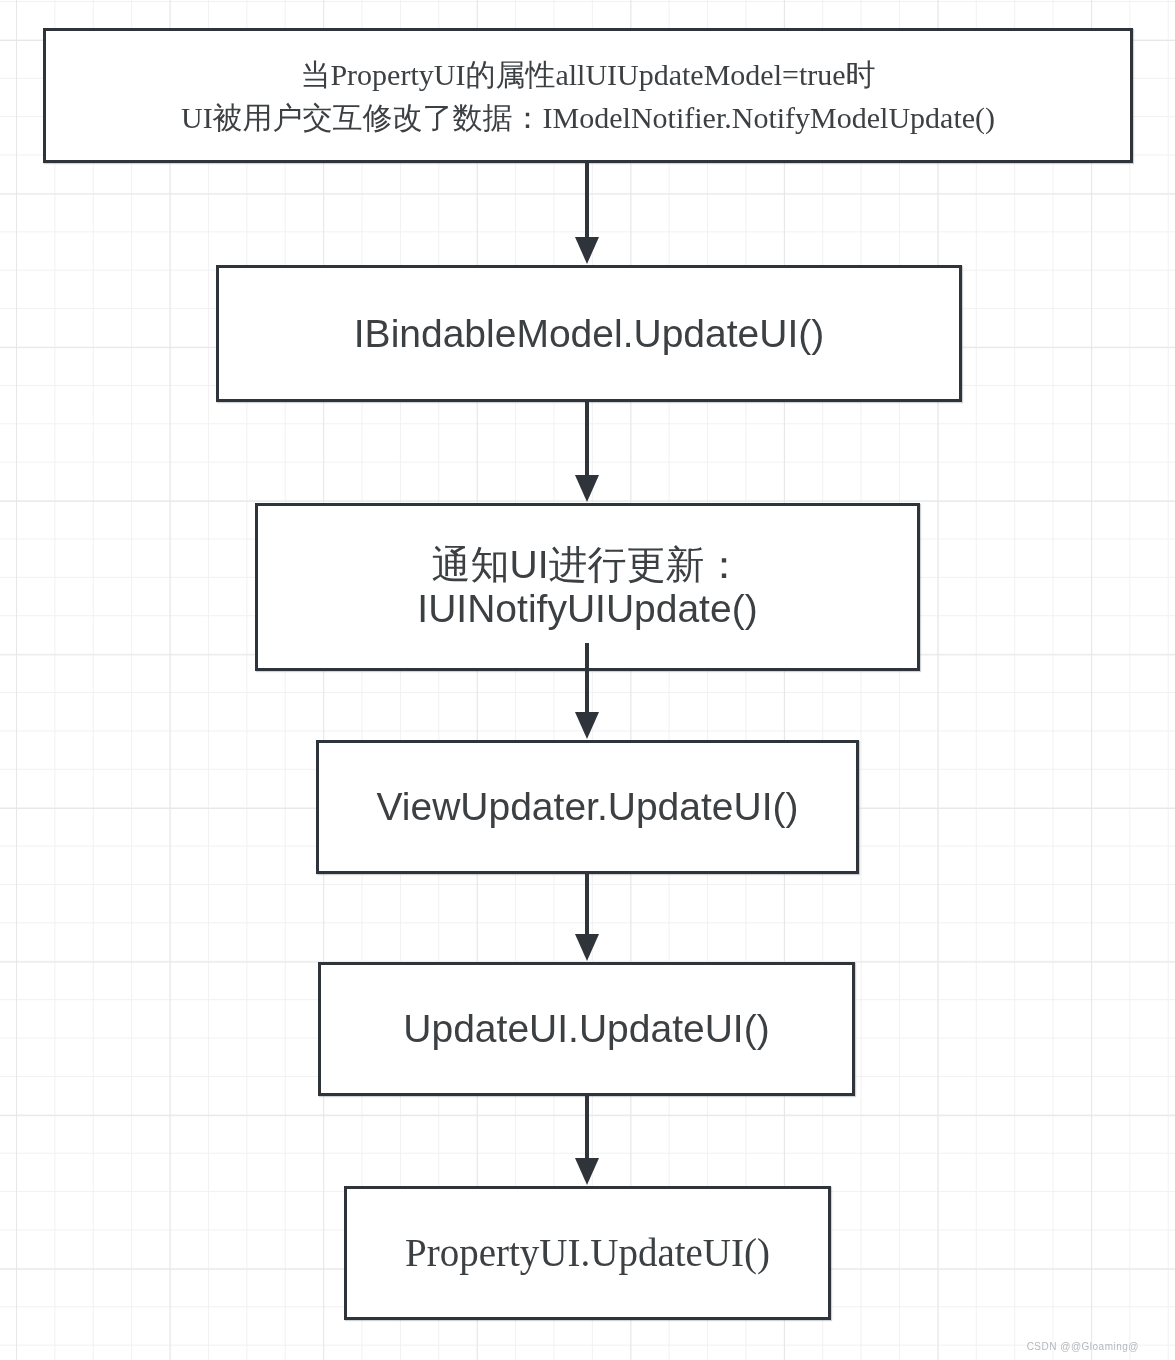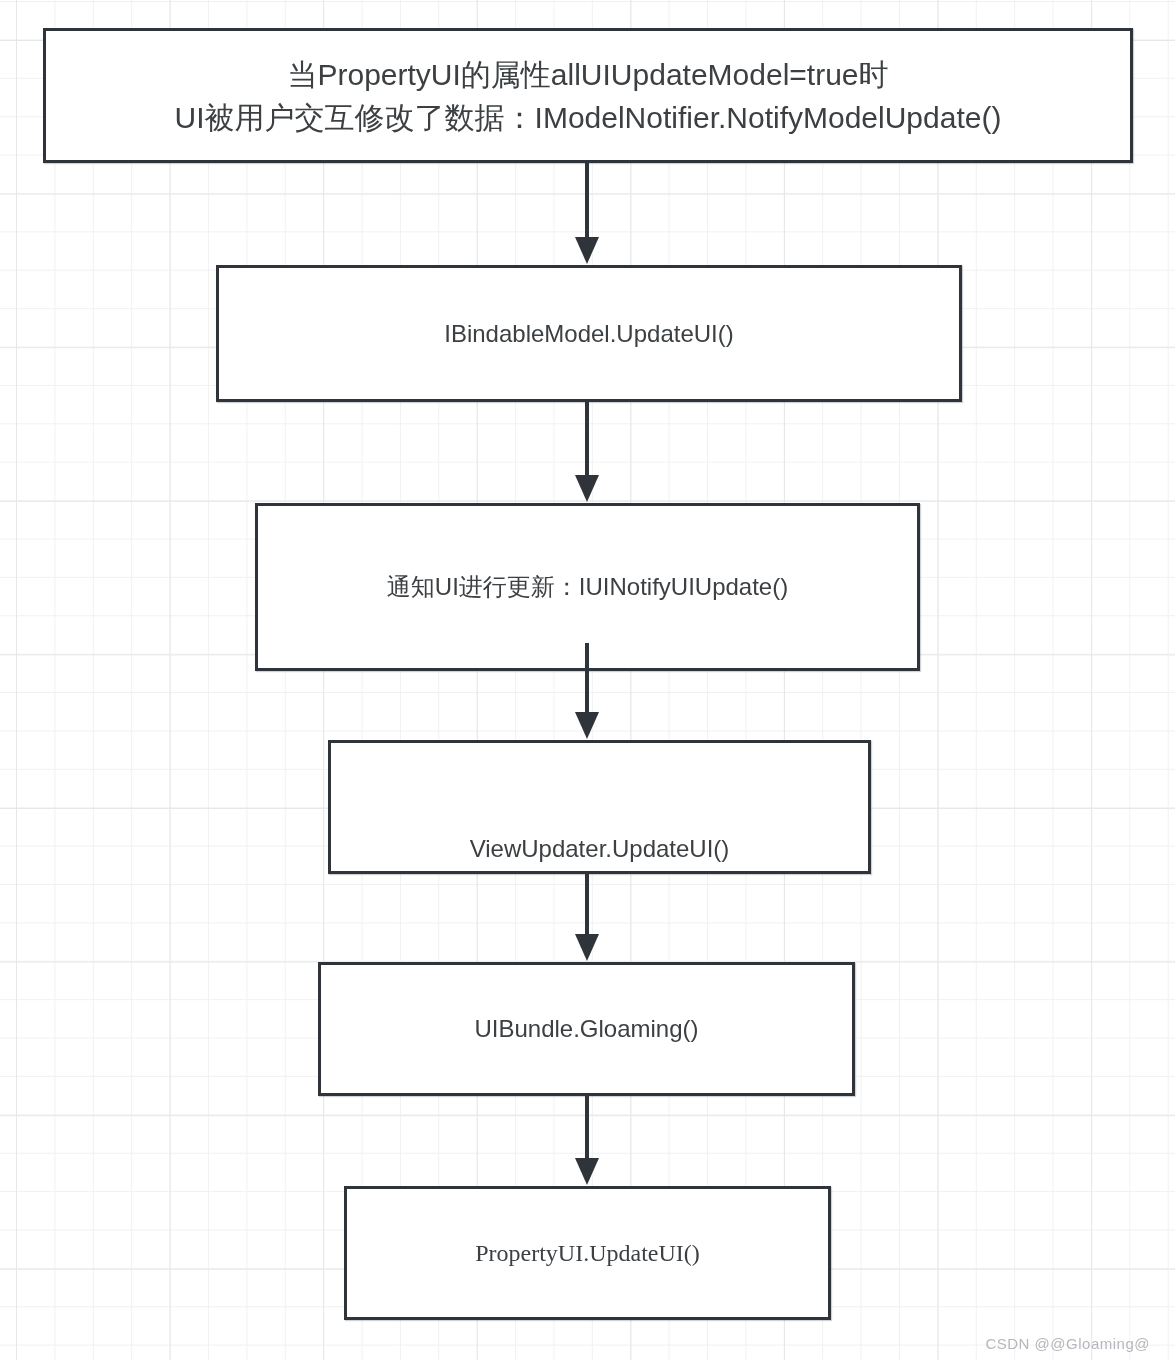--- a/index.html
+++ b/index.html
@@ -30,30 +30,30 @@
     border: 3px solid var(--border, #2e343a);
     display: flex;
     align-items: center;
     justify-content: center;
     text-align: center;
     color: var(--text, #3c4043);
     box-shadow: 1px 1px 1px rgba(120,125,130,0.35);
   }
   .node .label {
     white-space: pre-line;
-    font-size: 24px;
+    font-size: 39px;
     line-height: 44px;
     padding: 0 10px;
   }
   .node-0 .label { font-size: 30px; line-height: 43px; }
 
-  .node-0 { left: 43px;  top: 28px;   width: 1090px; height: 135px; }
+  .node-0 { left: 43px;  top: 28px;   width: 1090px; height: 135px; font-family: Liberation Serif, serif; }
   .node-1 { left: 216px; top: 265px;  width: 746px;  height: 137px; }
   .node-2 { left: 255px; top: 503px;  width: 665px;  height: 168px; }
-  .node-3 { left: 328px; top: 740px;  width: 543px;  height: 134px; align-items: flex-end; }
+  .node-3 { left: 316px; top: 740px;  width: 543px;  height: 134px; }
   .node-4 { left: 318px; top: 962px;  width: 537px;  height: 134px; }
   .node-5 { left: 344px; top: 1186px; width: 487px;  height: 134px; font-family: Liberation Serif, serif; }
 
   .arrow {
     position: absolute;
     width: 24px;
     display: flex;
     flex-direction: column;
     align-items: center;
     left: 575px;
@@ -71,23 +71,23 @@
     border-top: 27px solid var(--border, #2e343a);
   }
   .arrow-0 { top: 163px;  height: 101px; }
   .arrow-1 { top: 402px;  height: 100px; }
   .arrow-2 { top: 643px;  height: 96px;  }
   .arrow-3 { top: 874px;  height: 87px;  }
   .arrow-4 { top: 1096px; height: 89px;  }
 
   .watermark {
     position: absolute;
-    right: 25px;
+    right: 36px;
     bottom: 8px;
-    font-size: 15px;
+    font-size: 10px;
     color: var(--watermark, #b4b8bd);
     letter-spacing: 0.5px;
   }
 </style>
 </head>
 <body>
 
 <div class="node node-0">
   <div class="label">当PropertyUI的属性allUIUpdateModel=true时
 UI被用户交互修改了数据：IModelNotifier.NotifyModelUpdate()</div>
@@ -119,21 +119,21 @@
 <div class="node node-3">
   <div class="label">ViewUpdater.UpdateUI()</div>
 </div>
 
 <div class="arrow arrow-3">
   <div class="arrow-shaft"></div>
   <div class="arrow-head"></div>
 </div>
 
 <div class="node node-4">
-  <div class="label">UIBundle.Gloaming()</div>
+  <div class="label">UpdateUI.UpdateUI()</div>
 </div>
 
 <div class="arrow arrow-4">
   <div class="arrow-shaft"></div>
   <div class="arrow-head"></div>
 </div>
 
 <div class="node node-5">
   <div class="label">PropertyUI.UpdateUI()</div>
 </div>

